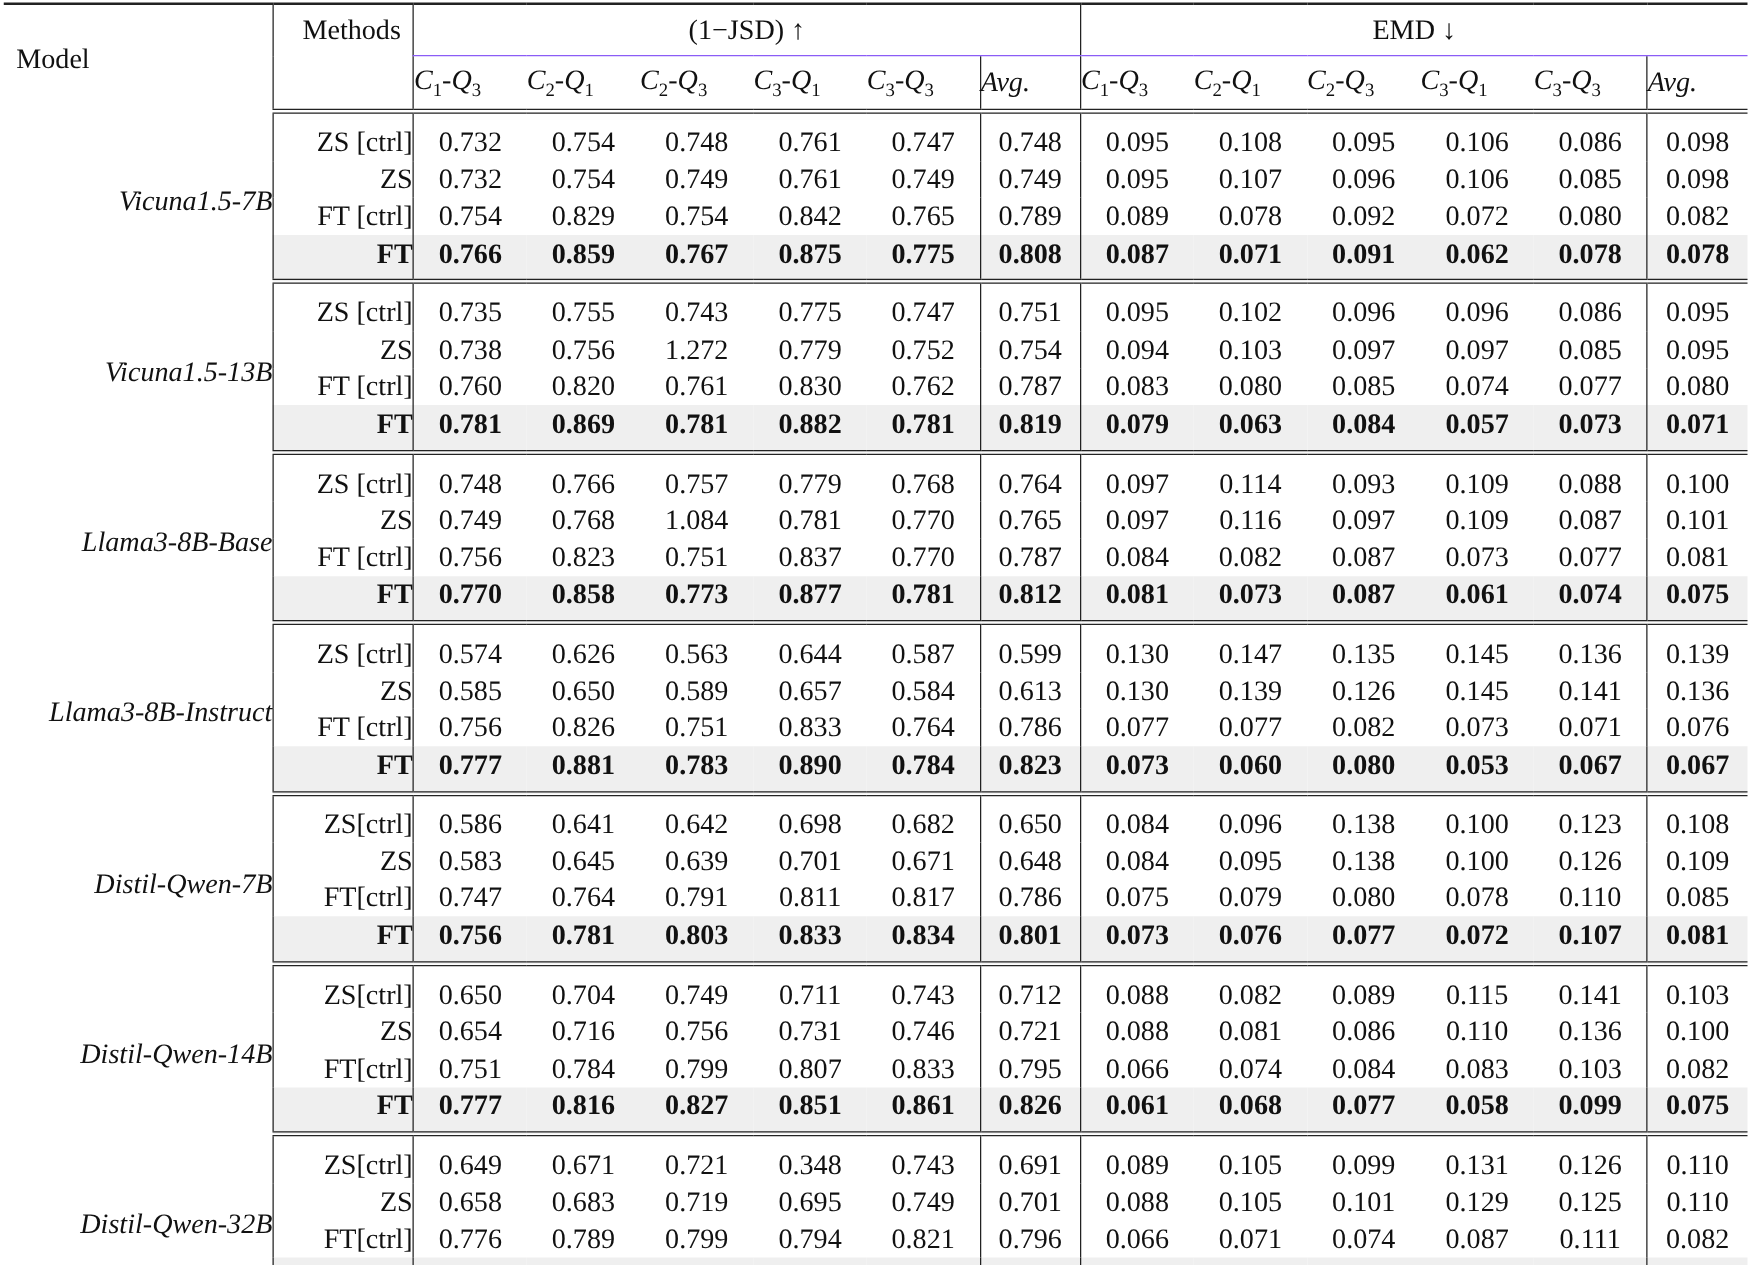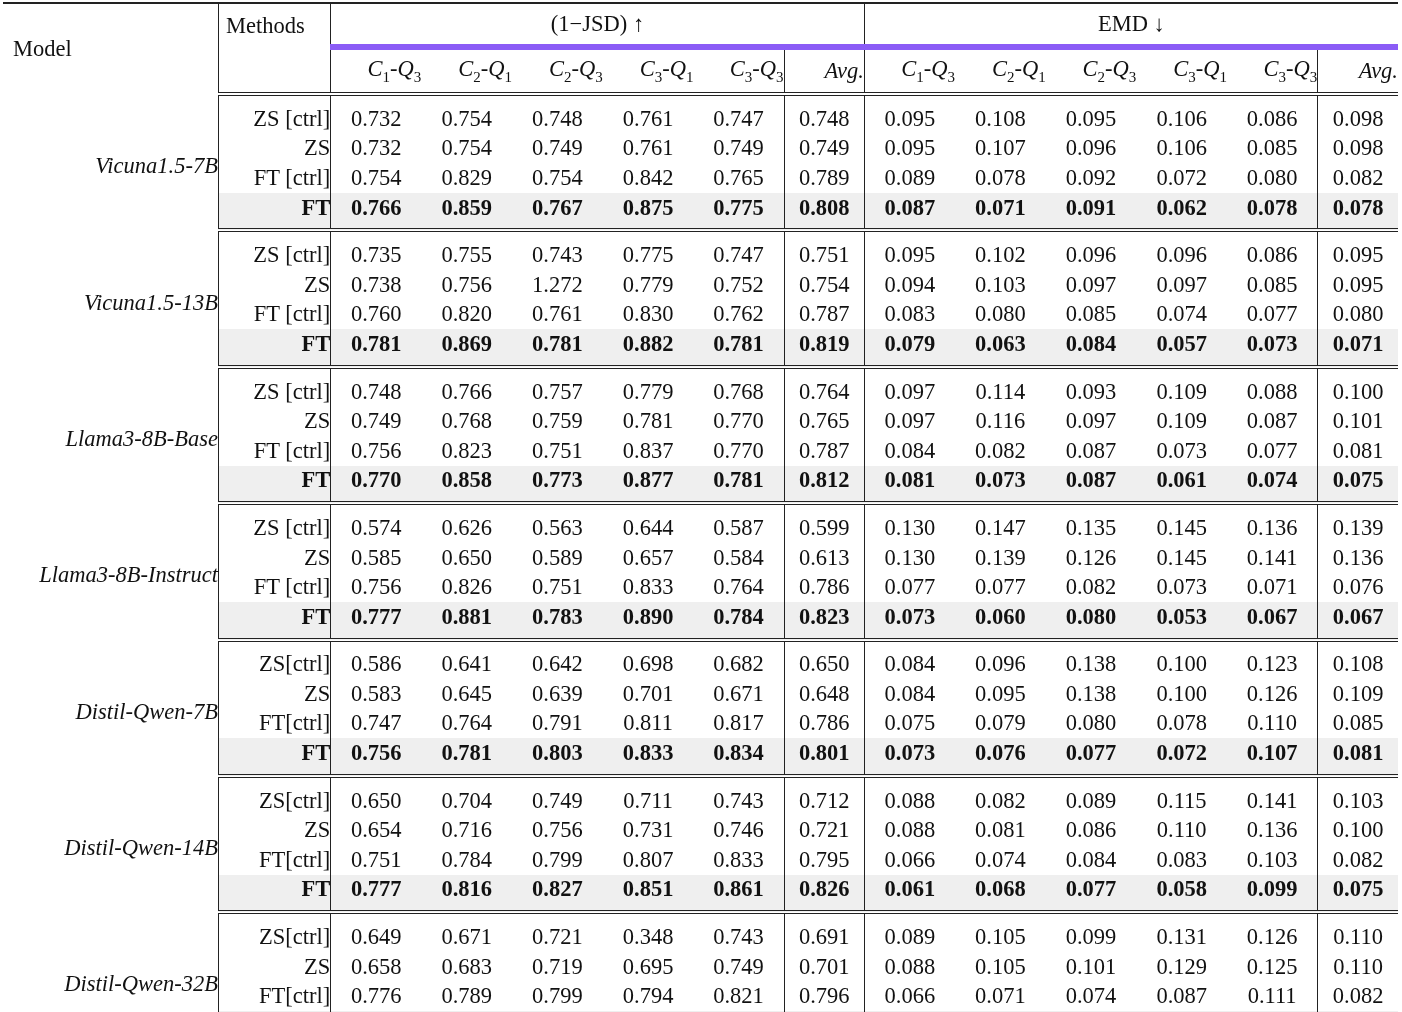--- a/index.html
+++ b/index.html
@@ -8,25 +8,25 @@
   table { border-collapse:collapse; width:1395px; table-layout:fixed; font-size:22.5px; }
   td, th { padding:0; font-weight:normal; white-space:nowrap; }
   .toprule { border-top:2.5px solid #222; }
   col.c-model { width:215px; }
   col.c-method { width:112px; }
   col.c-val { width:90.5px; }
   col.c-avg { width:80px; }
   .hdr1 td { height:40px; vertical-align:middle; }
   .hdr2 td { height:42px; vertical-align:middle; }
   .model-h { text-align:left; padding-left:10px; }
-  .meth-h { text-align:left; padding-left:7px;margin-left:36px; }
+  .meth-h { text-align:left; padding-left:23px;margin-left:36px; }
   .vl { border-left:1px solid #222; }
   .group-h { text-align:center; }
-  .cline { border-bottom:6px solid #8b5cf6; }
-  .sub { font-style:italic; text-align:right; }
+  .cline { border-bottom:1px solid #8b5cf6; }
+  .sub { font-style:italic; text-align:left; }
   .sub sub { font-style:normal; font-size:15px; }
   .hdr-bottom td { border-bottom:4px double #222; }
   tr.row td { height:29.6px; text-align:center; vertical-align:middle; }
   tr.row td.method { text-align:right; padding-left:12px; }
   tr.row td.model { text-align:right; padding-left:12px; font-style:italic; border-right:none; }
   tr.first td { padding-top:8px; }
   tr.best td.hl { background:#efefef; font-weight:bold; }
   tr.group-end td { border-bottom:4px double #222; padding-bottom:6px; }
 </style>
 </head>
@@ -209,21 +209,21 @@
     <td class="">0.114</td>
     <td class="">0.093</td>
     <td class="">0.109</td>
     <td class="">0.088</td>
     <td class="vl">0.100</td>
   </tr>
         <tr class="row">
     <td class="method vl">ZS</td>
     <td class="vl">0.749</td>
     <td class="">0.768</td>
-    <td class="">0.759</td>
+    <td class="">1.084</td>
     <td class="">0.781</td>
     <td class="">0.770</td>
     <td class="vl">0.765</td>
     <td class="vl">0.097</td>
     <td class="">0.116</td>
     <td class="">0.097</td>
     <td class="">0.109</td>
     <td class="">0.087</td>
     <td class="vl">0.101</td>
   </tr>

